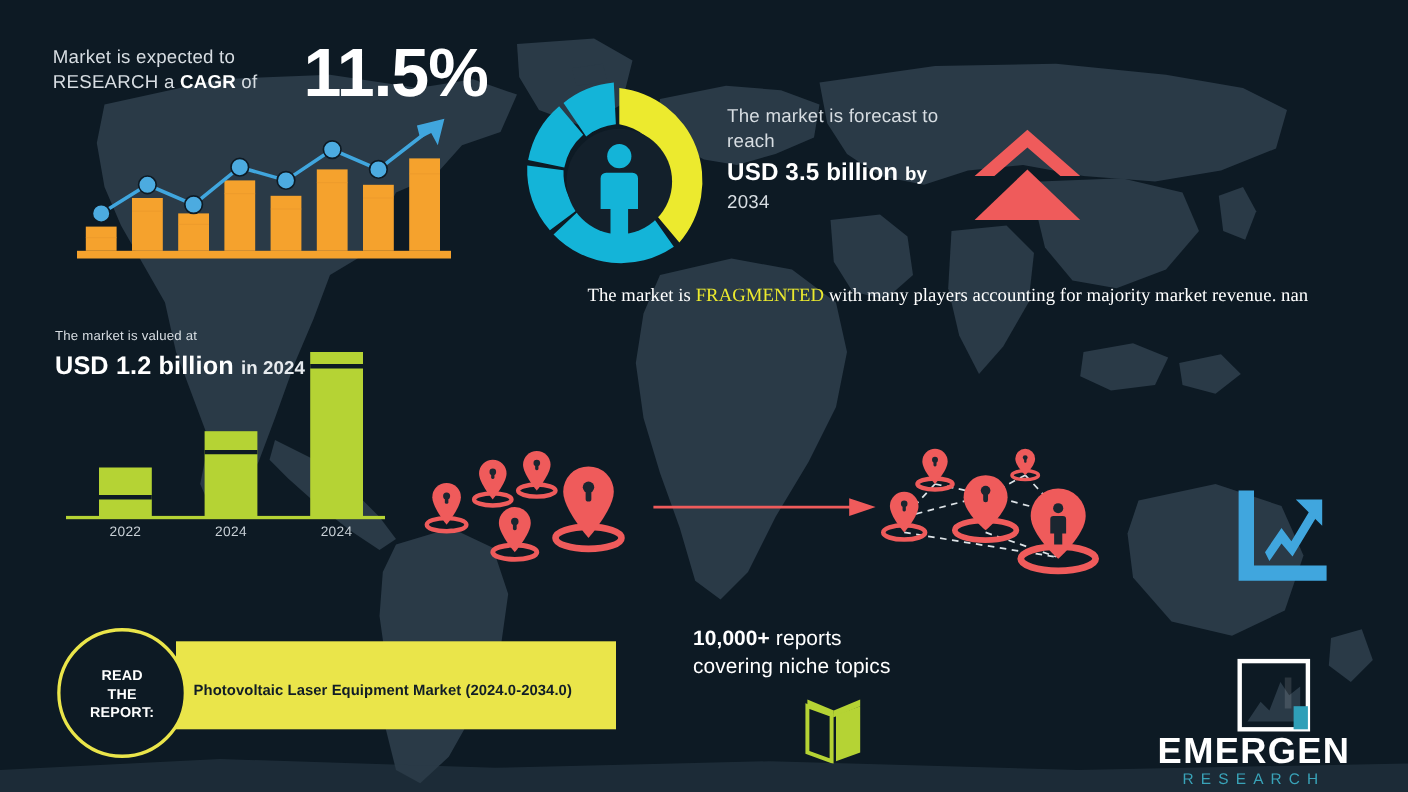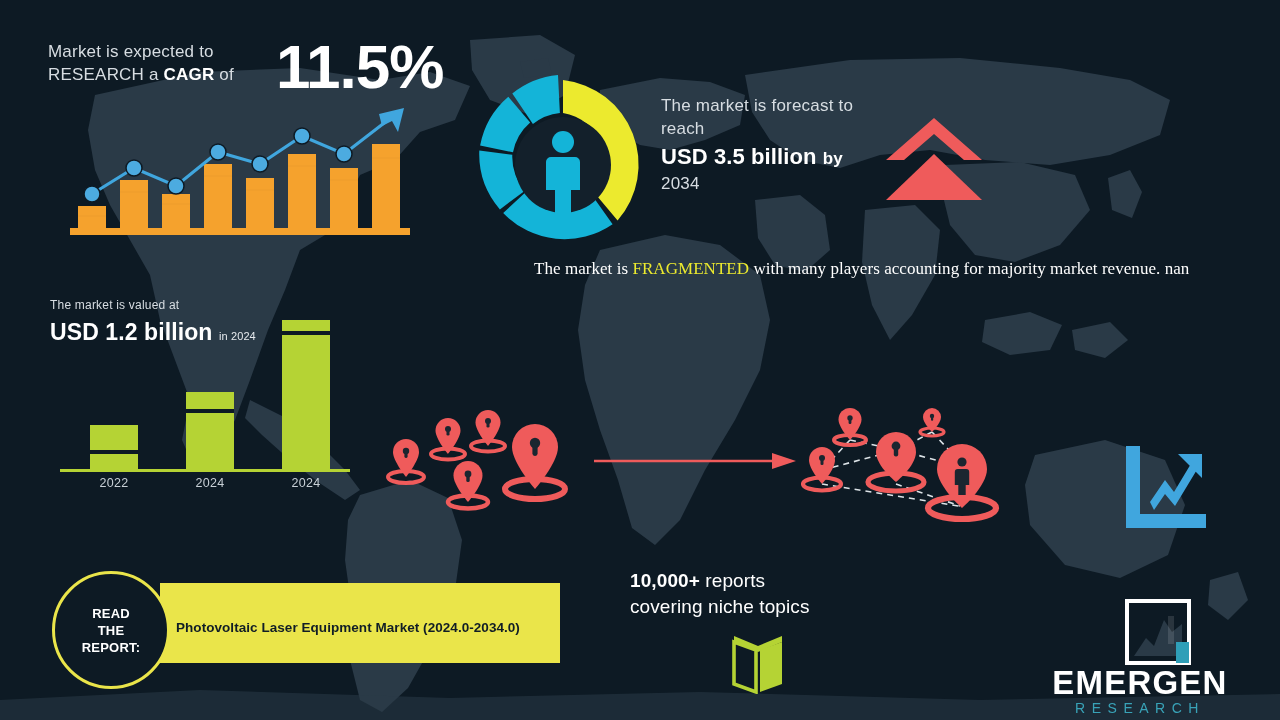--- a/index.html
+++ b/index.html
@@ -82,21 +82,21 @@
   }
   #fragmented-block .hl { color: #ecea2e; }
 
   
   #valued-block { left: 50px; top: 274px; width: 340px; }
   #valued-lead { color: #d7dde2; font-size: 12px; line-height: 22px; letter-spacing: .2px; }
   #valued-value {
     color: #ffffff; font-size: 23px; font-weight: bold; line-height: 30px;
     margin-top: 1px; white-space: nowrap; letter-spacing: .1px;
   }
-  #valued-value .suffix { font-size: 11px; font-weight: normal; color: #e6eaee; }
+  #valued-value .suffix { font-size: 17px; font-weight: bold; color: #e6eaee; }
 
   
   #green-chart { left: 60px; top: 290px; width: 290px; height: 185px; }
   .year-label {
     position: absolute;
     color: #c8d0d6;
     font-size: 12.5px;
     text-align: center;
     letter-spacing: .3px;
   }

